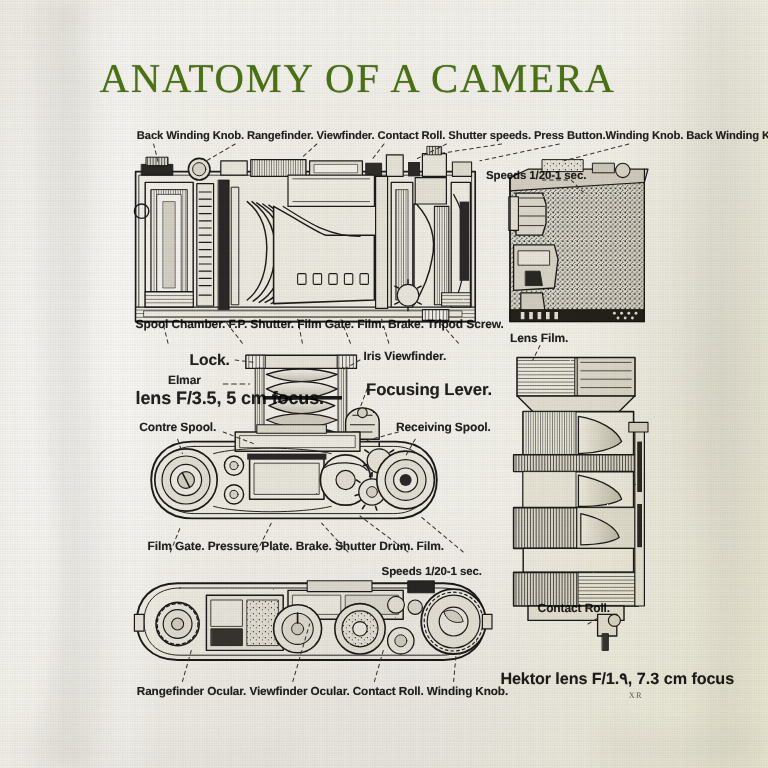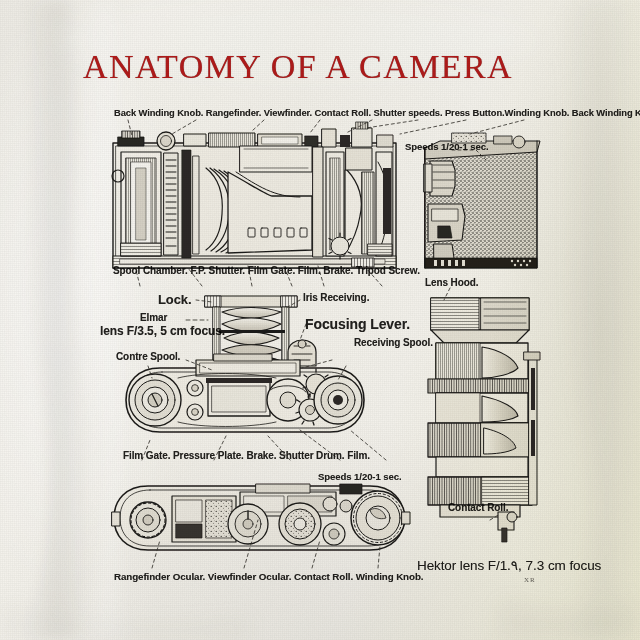--- a/index.html
+++ b/index.html
@@ -42,29 +42,29 @@
     font-family:"Liberation Sans", sans-serif;
     font-weight:600;
     letter-spacing:-0.1px;
     white-space:nowrap;
     mix-blend-mode:multiply;
     text-shadow:0 0 .6px rgba(40,38,34,.35);
   }
   #title{
     position:absolute;left:0;top:48px;width:596px;text-align:center;
     font-family:"Liberation Serif", serif;
-    font-size:34px;letter-spacing:1.4px;color:#b91c1c;font-weight:400;
+    font-size:34px;letter-spacing:1.4px;color:#4d7c0f;font-weight:400;
     mix-blend-mode:multiply;
     text-shadow:0 0 .7px rgba(30,28,26,.5);
   }
   .sig{
     position:absolute;color:#5d5a53;font-size:7px;letter-spacing:1px;
     font-family:"Liberation Serif", serif;
   }
-  .big{font-size:13.5px;font-weight:400;color:#1f1e1c;}
+  .big{font-size:13.5px;font-weight:700;color:#1f1e1c;}
 </style>
 </head>
 <body>
 
 <div id="shirt"></div>
 
 <svg id="folds" viewBox="0 0 640 640" preserveAspectRatio="none">
   <defs>
     <linearGradient id="fg1" x1="0" y1="0" x2="1" y2="0">
       <stop offset="0" stop-color="#ffffff" stop-opacity="0"></stop>
@@ -489,35 +489,35 @@
 </svg>
 
 <div id="title">ANATOMY OF A CAMERA</div>
 
 <div class="lbl" style="left:114px;top:107px;font-size:9.4px;">Back Winding Knob. Rangefinder.  Viewfinder. Contact Roll. Shutter speeds. Press Button.Winding Knob. Back Winding Knob.</div>
 
 <div class="lbl" style="left:405px;top:141px;font-size:9.6px;">Speeds 1/20-1 sec.</div>
 
 <div class="lbl" style="left:113px;top:265px;font-size:10px;">Spool Chamber.  F.P. Shutter.  Film Gate.    Film.     Brake.          Tripod  Screw.</div>
 
-<div class="lbl" style="left:425px;top:277px;font-size:10px;">Lens Hood.</div>
+<div class="lbl" style="left:425px;top:277px;font-size:10px;">Lens Film.</div>
 
 <div class="lbl" style="left:158px;top:292px;font-size:13px;">Lock.</div>
 
-<div class="lbl" style="left:303px;top:292px;font-size:10px;">Iris Receiving.</div>
+<div class="lbl" style="left:303px;top:292px;font-size:10px;">Iris Viewfinder.</div>
 
 <div class="lbl" style="left:140px;top:312px;font-size:10px;">Elmar</div>
 
-<div class="lbl" style="left:100px;top:324px;font-size:12px;">lens F/3.5, 5 cm focus.</div>
+<div class="lbl" style="left:113px;top:324px;font-size:15px;">lens F/3.5, 5 cm focus.</div>
 
 <div class="lbl" style="left:305px;top:316px;font-size:14px;">Focusing Lever.</div>
 
 <div class="lbl" style="left:116px;top:351px;font-size:10px;">Contre Spool.</div>
 
-<div class="lbl" style="left:330px;top:337px;font-size:10px;margin-left:24px;">Receiving Spool.</div>
+<div class="lbl" style="left:330px;top:351px;font-size:10px;">Receiving Spool.</div>
 
 <div class="lbl" style="left:123px;top:450px;font-size:10px;">Film Gate.  Pressure Plate.    Brake.       Shutter Drum.     Film.</div>
 
 <div class="lbl" style="left:318px;top:471px;font-size:9.6px;">Speeds 1/20-1 sec.</div>
 
 <div class="lbl" style="left:448px;top:502px;font-size:10px;">Contact Roll.</div>
 
 <div class="lbl" style="left:114px;top:571px;font-size:9.8px;">Rangefinder Ocular.  Viewfinder Ocular.   Contact Roll.    Winding Knob.</div>
 
 <div class="lbl big" style="left:417px;top:557px;">Hektor lens F/1.٩, 7.3 cm focus</div>

